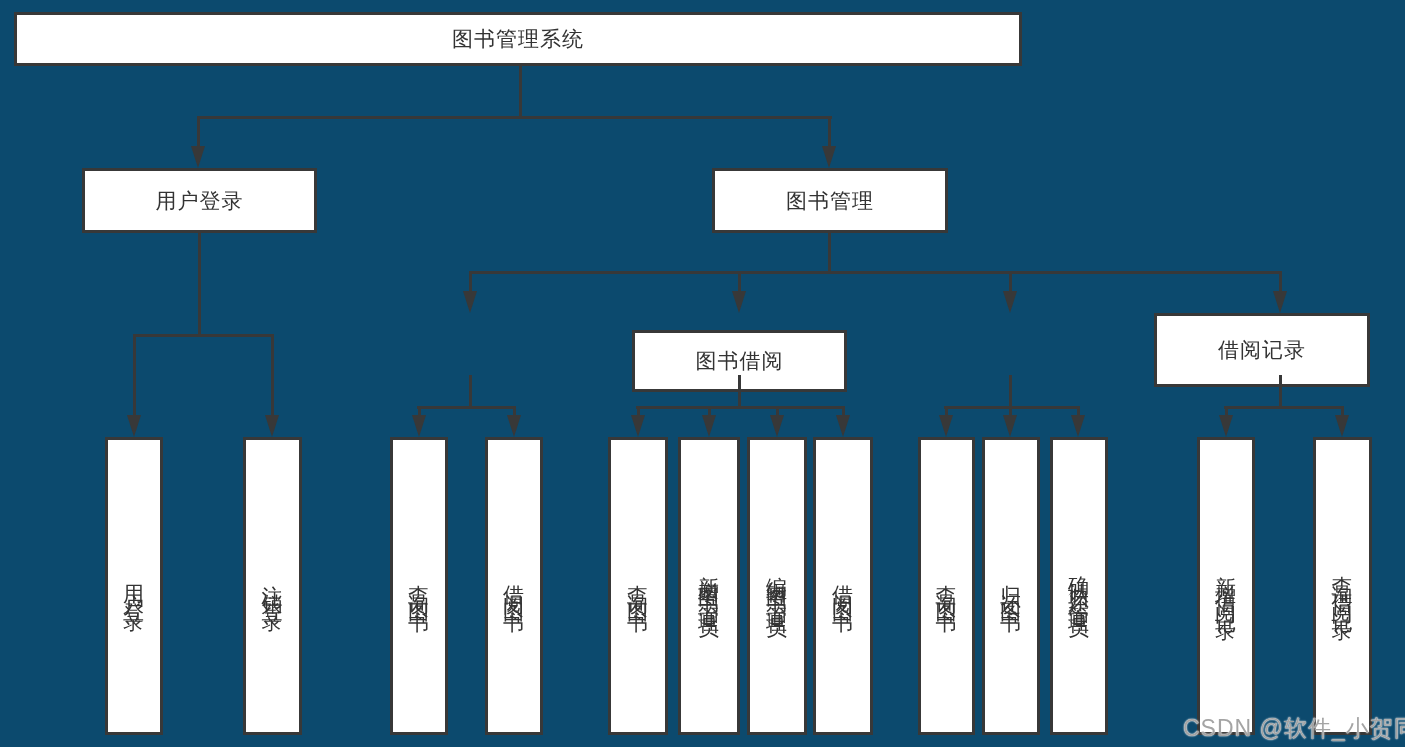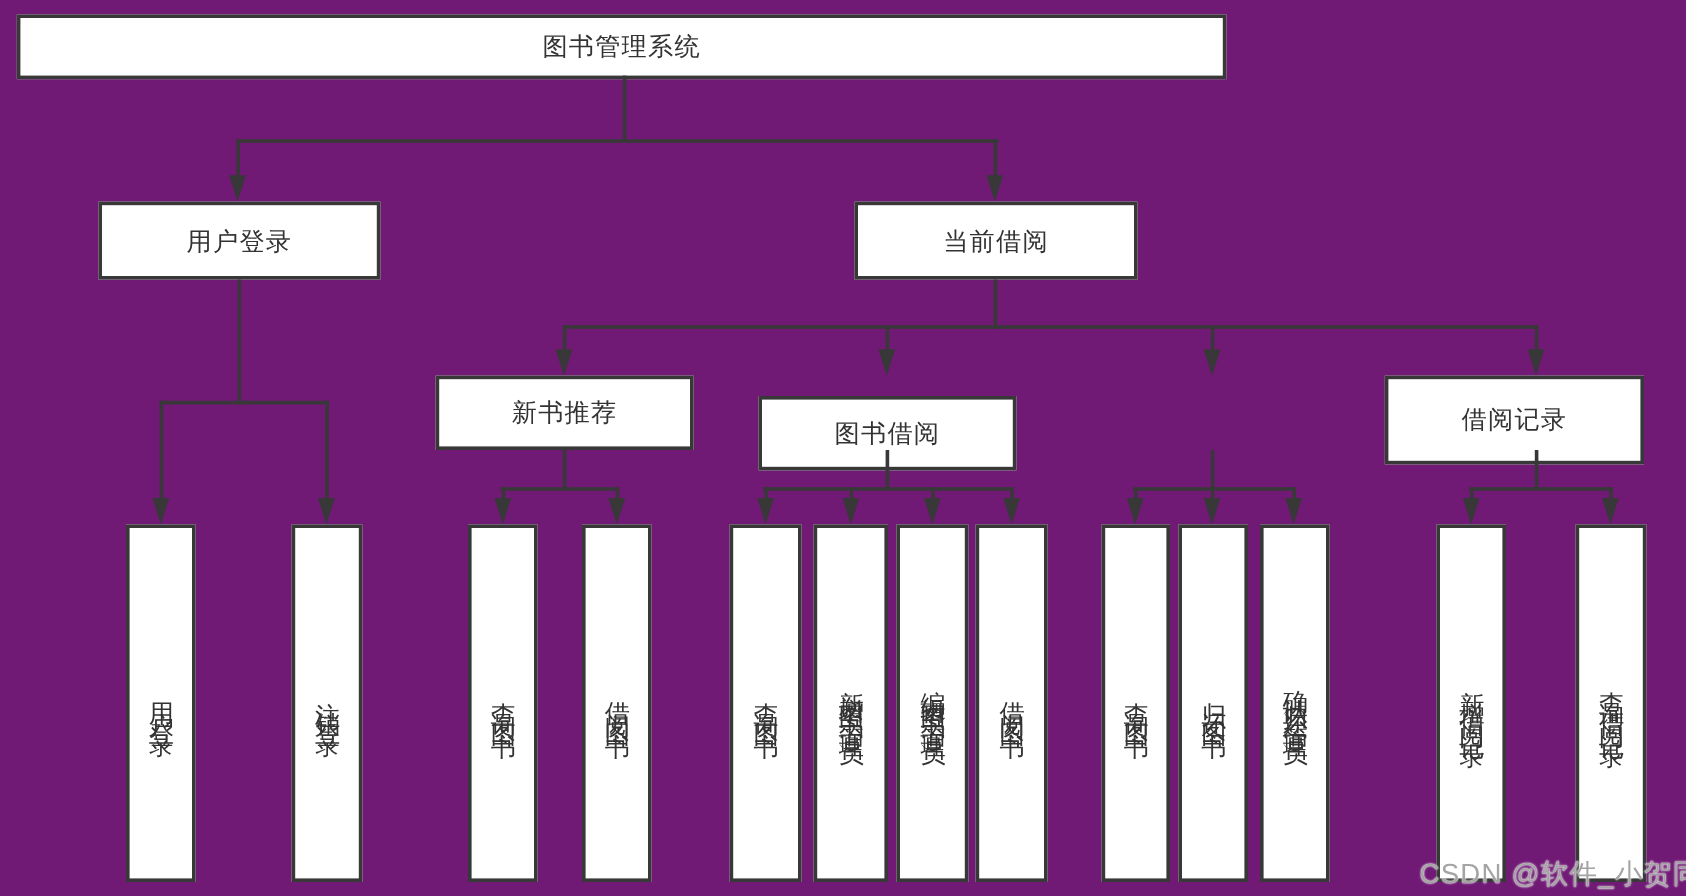--- a/index.html
+++ b/index.html
@@ -1,20 +1,20 @@
 <!DOCTYPE html>
 <html><head>
 <meta charset="utf-8">
 <title>Diagram</title>
 <style>
   html,body{margin:0;padding:0;background:#ffffff;}
   .canvas{
     position:relative;
     width:1405px;height:747px;
-    background:#701a75;
+    background:#0c4a6e;
     font-family:"Liberation Sans","DejaVu Sans",sans-serif;
     overflow:hidden;
   }
   .node{
     position:absolute;
     border:3px solid #383838;
     background:#ffffff;
     box-sizing:border-box;
     display:flex;align-items:center;justify-content:center;
     color:#333333;
@@ -64,44 +64,41 @@
   <div class="hline" style="left:197px;top:116px;width:635px"></div>
   <div class="vline" style="left:197px;top:116px;height:32px"></div>
   <div class="arrowhead" style="left:191px;top:146px"></div>
   <div class="vline" style="left:828px;top:116px;height:32px"></div>
   <div class="arrowhead" style="left:822px;top:146px"></div>
 
   <div class="node node-h" style="left:82px;top:168px;width:235px;height:65px">
     <span>用户登录</span>
   </div>
   <div class="node node-h" style="left:712px;top:168px;width:236px;height:65px">
-    <span>当前借阅</span>
+    <span>图书管理</span>
   </div>
 
   <div class="vline" style="left:198px;top:233px;height:104px"></div>
   <div class="hline" style="left:133px;top:334px;width:141px"></div>
   <div class="vline" style="left:133px;top:334px;height:84px"></div>
   <div class="arrowhead" style="left:127px;top:415px"></div>
   <div class="vline" style="left:271px;top:334px;height:84px"></div>
   <div class="arrowhead" style="left:265px;top:415px"></div>
 
   <div class="vline" style="left:828px;top:233px;height:41px"></div>
   <div class="hline" style="left:469px;top:271px;width:813px"></div>
   <div class="vline" style="left:469px;top:271px;height:24px"></div>
   <div class="arrowhead" style="left:463px;top:291px"></div>
   <div class="vline" style="left:738px;top:271px;height:24px"></div>
   <div class="arrowhead" style="left:732px;top:291px"></div>
   <div class="vline" style="left:1009px;top:271px;height:24px"></div>
   <div class="arrowhead" style="left:1003px;top:291px"></div>
   <div class="vline" style="left:1279px;top:271px;height:24px"></div>
   <div class="arrowhead" style="left:1273px;top:291px"></div>
 
-  <div class="node node-h" style="left:363px;top:313px;width:215px;height:62px">
-    <span>新书推荐</span>
-  </div>
   <div class="node node-h" style="left:632px;top:330px;width:215px;height:62px">
     <span>图书借阅</span>
   </div>
   <div class="node node-h" style="left:1154px;top:313px;width:216px;height:74px">
     <span>借阅记录</span>
   </div>
 
   <div class="vline" style="left:469px;top:375px;height:34px"></div>
   <div class="hline" style="left:417px;top:406px;width:99px"></div>
   <div class="vline" style="left:418px;top:406px;height:14px"></div>

